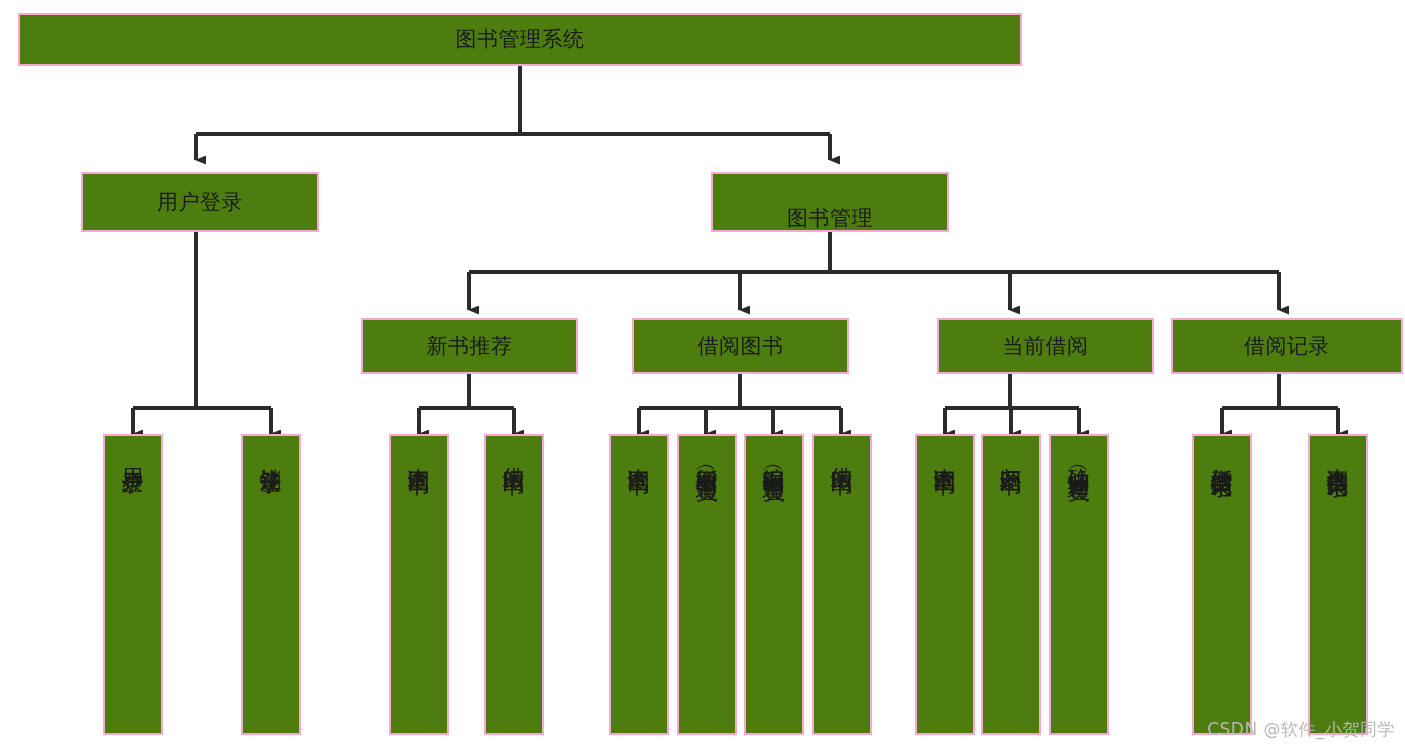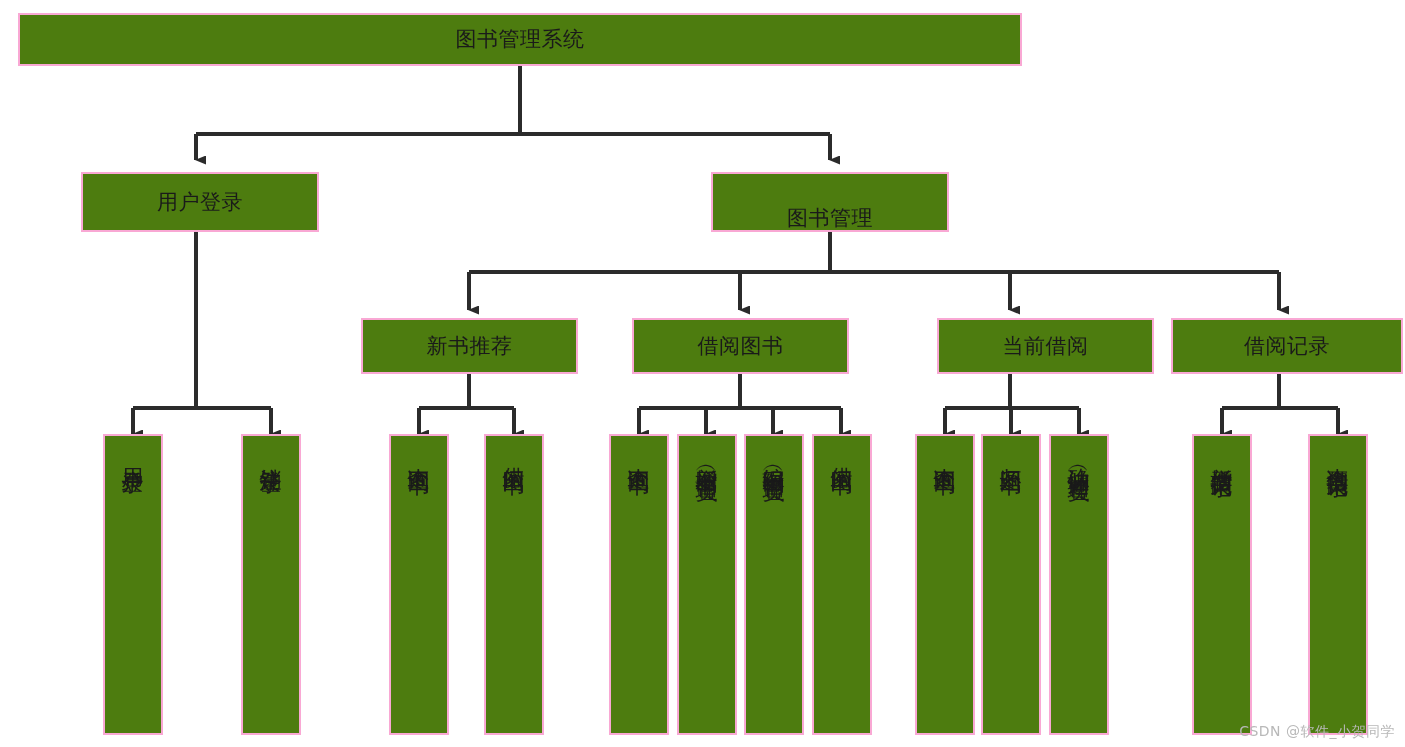--- a/index.html
+++ b/index.html
@@ -49,21 +49,21 @@
     text-orientation: upright;
     font-size: 22px;
     line-height: 1.05;
     letter-spacing: 2px;
     white-space: pre;
   }
   .watermark {
     position: absolute;
     right: 10px;
     bottom: 6px;
-    font-size: 14px;
+    font-size: 17px;
     color: #b8b8b8;
     letter-spacing: 0.5px;
     white-space: nowrap;
     font-family: "DejaVu Sans", "Liberation Sans", sans-serif;
   }
 </style>
 </head>
 <body>
 
 <div id="canvas">

